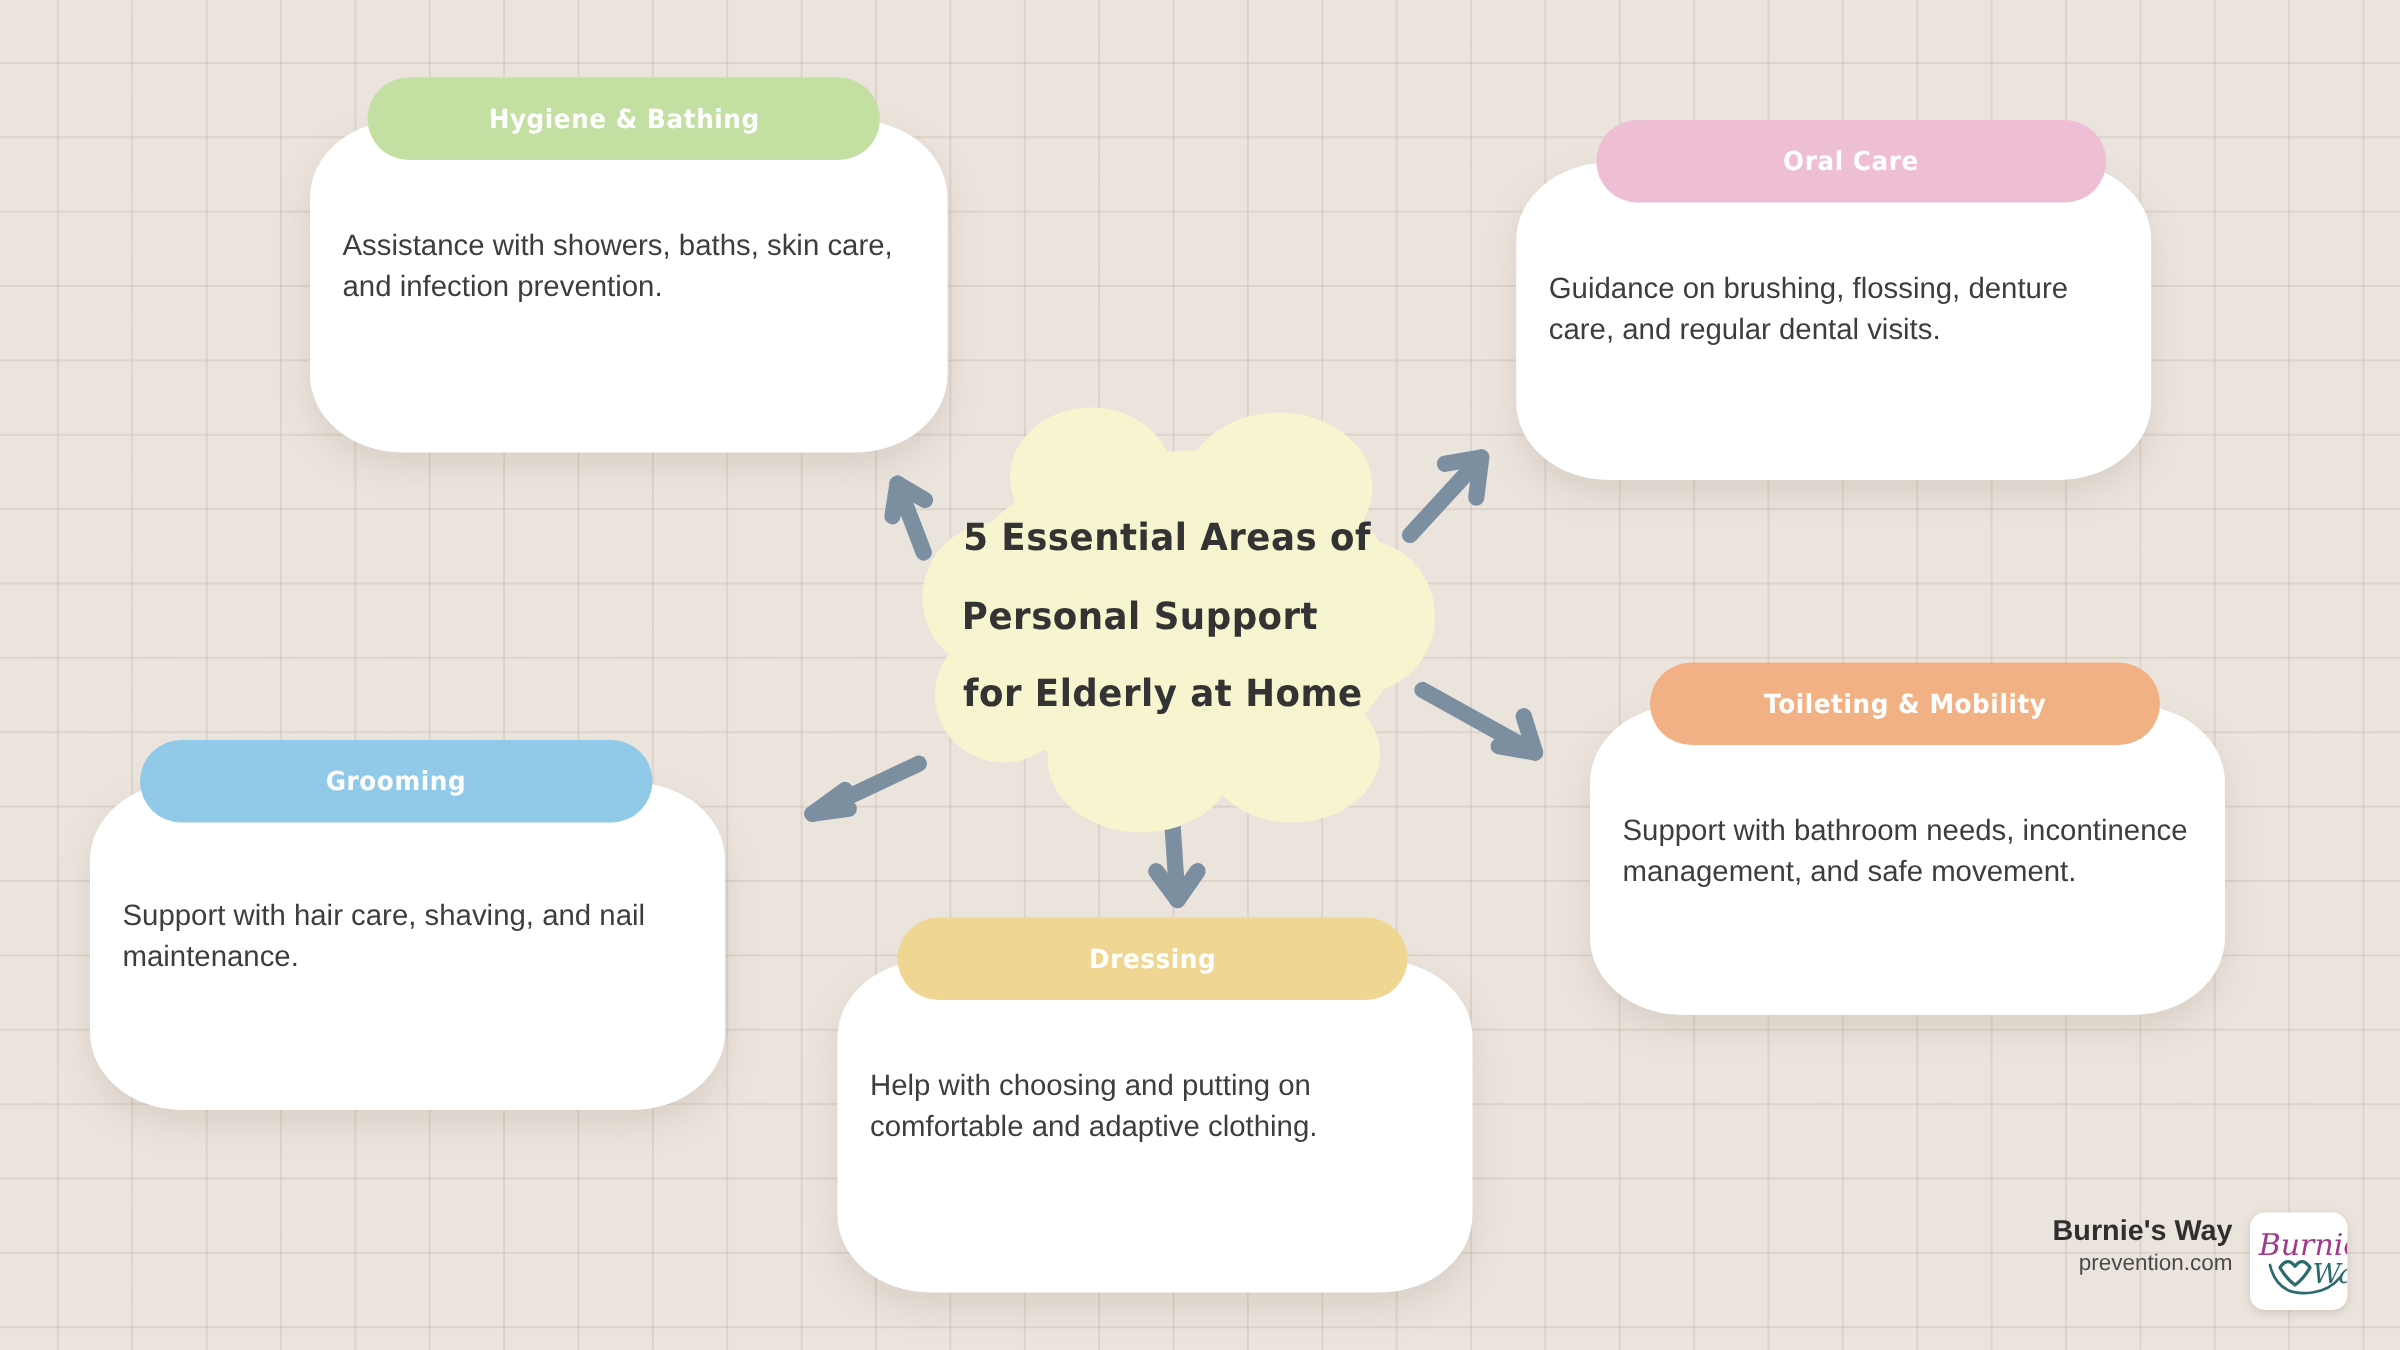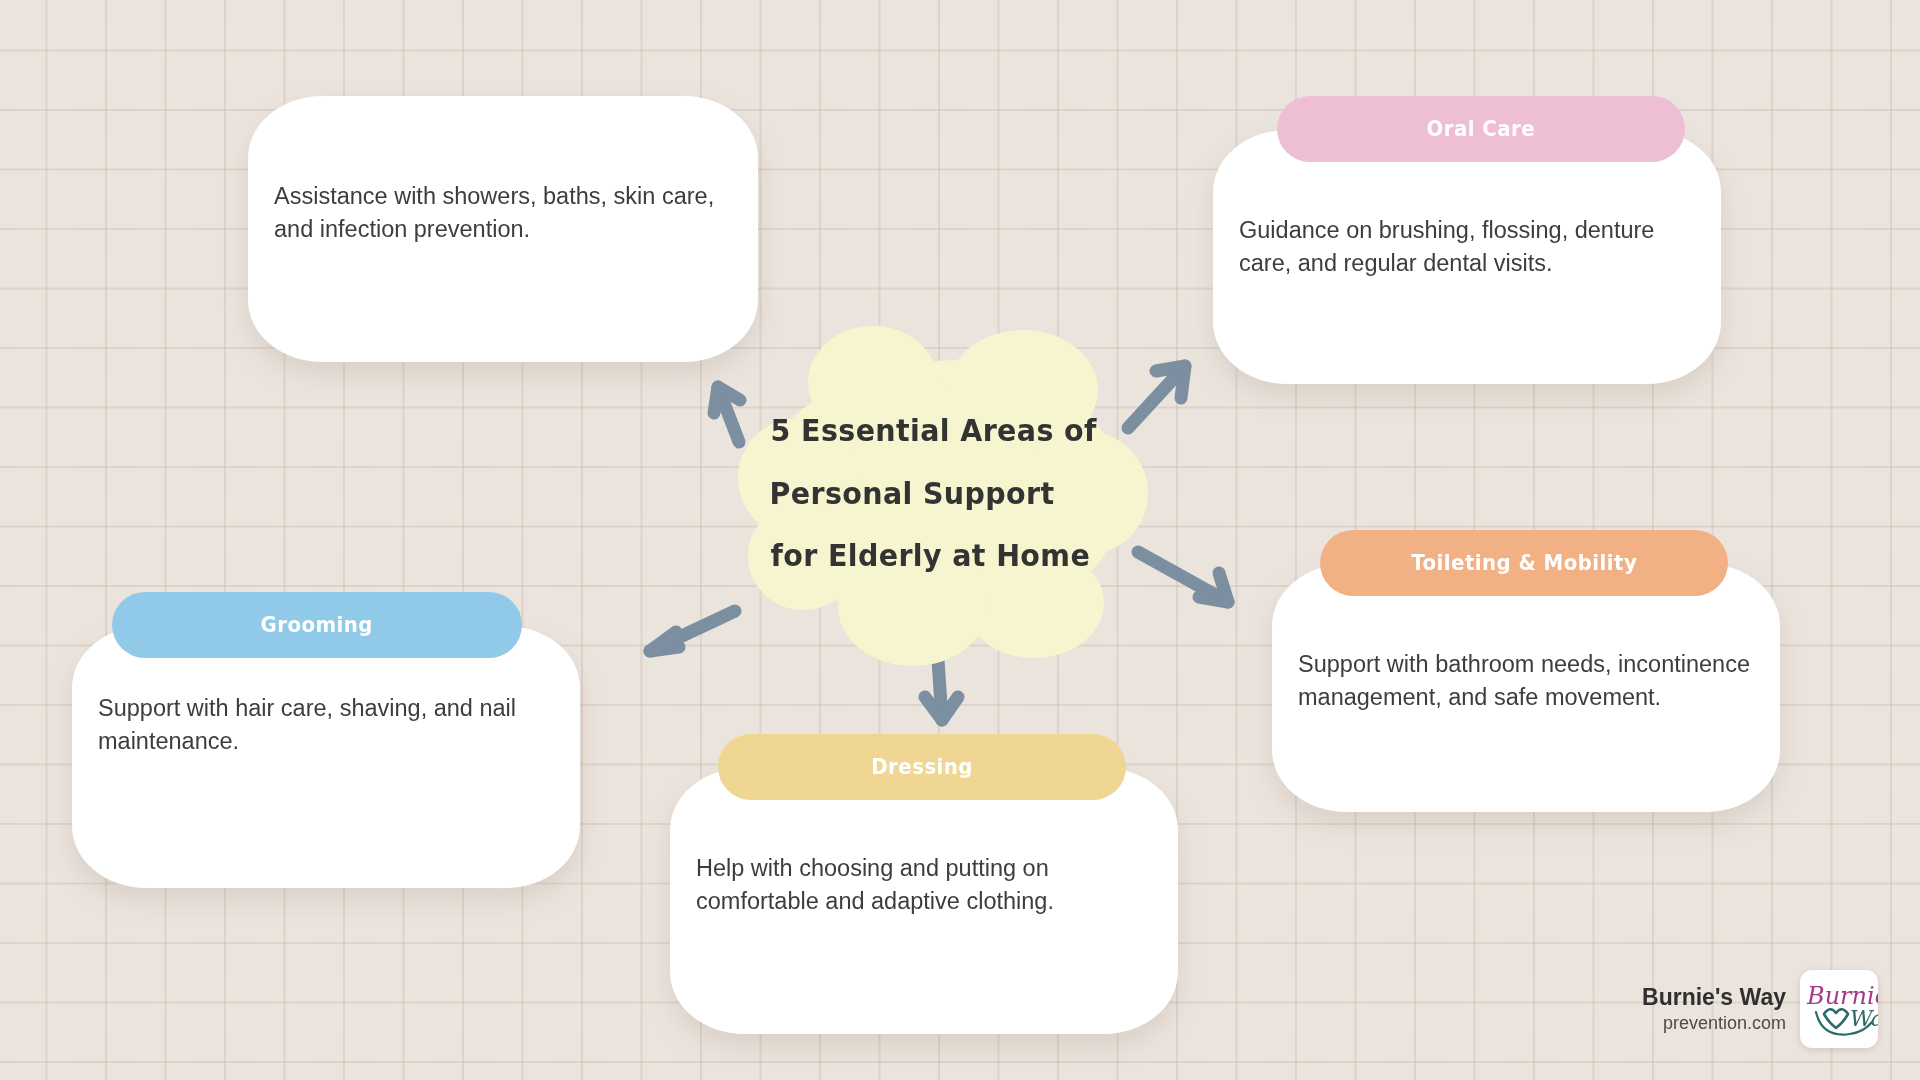--- a/index.html
+++ b/index.html
@@ -137,38 +137,38 @@
   #card-toileting .card-desc { top: 118px; }
 
   #card-dressing     { left: 670px;  top: 734px; width: 508px; height: 300px; }
   #card-dressing .card-body { height: 266px; }
   #card-dressing .card-head { left: 48px; width: 408px; background: #efd793; }
   #card-dressing .card-desc { top: 118px; }
 
   #card-grooming     { left: 72px;   top: 592px; width: 508px; height: 296px; }
   #card-grooming .card-body { height: 262px; }
   #card-grooming .card-head { left: 40px; width: 410px; background: #91c9e8; }
-  #card-grooming .card-desc { top: 100px; }
+  #card-grooming .card-desc { top: 124px; }
 
   
   .arrow-layer {
     position: absolute;
     left: 0; top: 0;
     width: 1920px; height: 1080px;
     z-index: 5;
     pointer-events: none;
   }
 
   
   #branding {
     position: absolute;
     right: 42px;
     bottom: 32px;
     display: flex;
-    align-items: center;
+    align-items: flex-start;
     gap: 14px;
     z-index: 8;
   }
   .brand-text {
     display: flex;
     flex-direction: column;
     align-items: flex-end;
     line-height: 1.28;
   }
   .brand-name {
@@ -241,20 +241,23 @@
     <div class="center-title">
       <div class="tline">5 Essential Areas of</div>
       <div class="tline">Personal Support</div>
       <div class="tline">for Elderly at Home</div>
     </div>
   </div>
 
   <div class="card" id="card-hygiene">
     <div class="card-body"></div>
     <div class="card-desc">Assistance with showers, baths, skin care, and infection prevention.</div>
+    <div class="card-head">
+      <span class="card-head-label">Hygiene &amp; Bathing</span>
+    </div>
   </div>
 
   <div class="card" id="card-oral">
     <div class="card-body"></div>
     <div class="card-desc">Guidance on brushing, flossing, denture care, and regular dental visits.</div>
     <div class="card-head">
       <span class="card-head-label">Oral Care</span>
     </div>
   </div>
 

